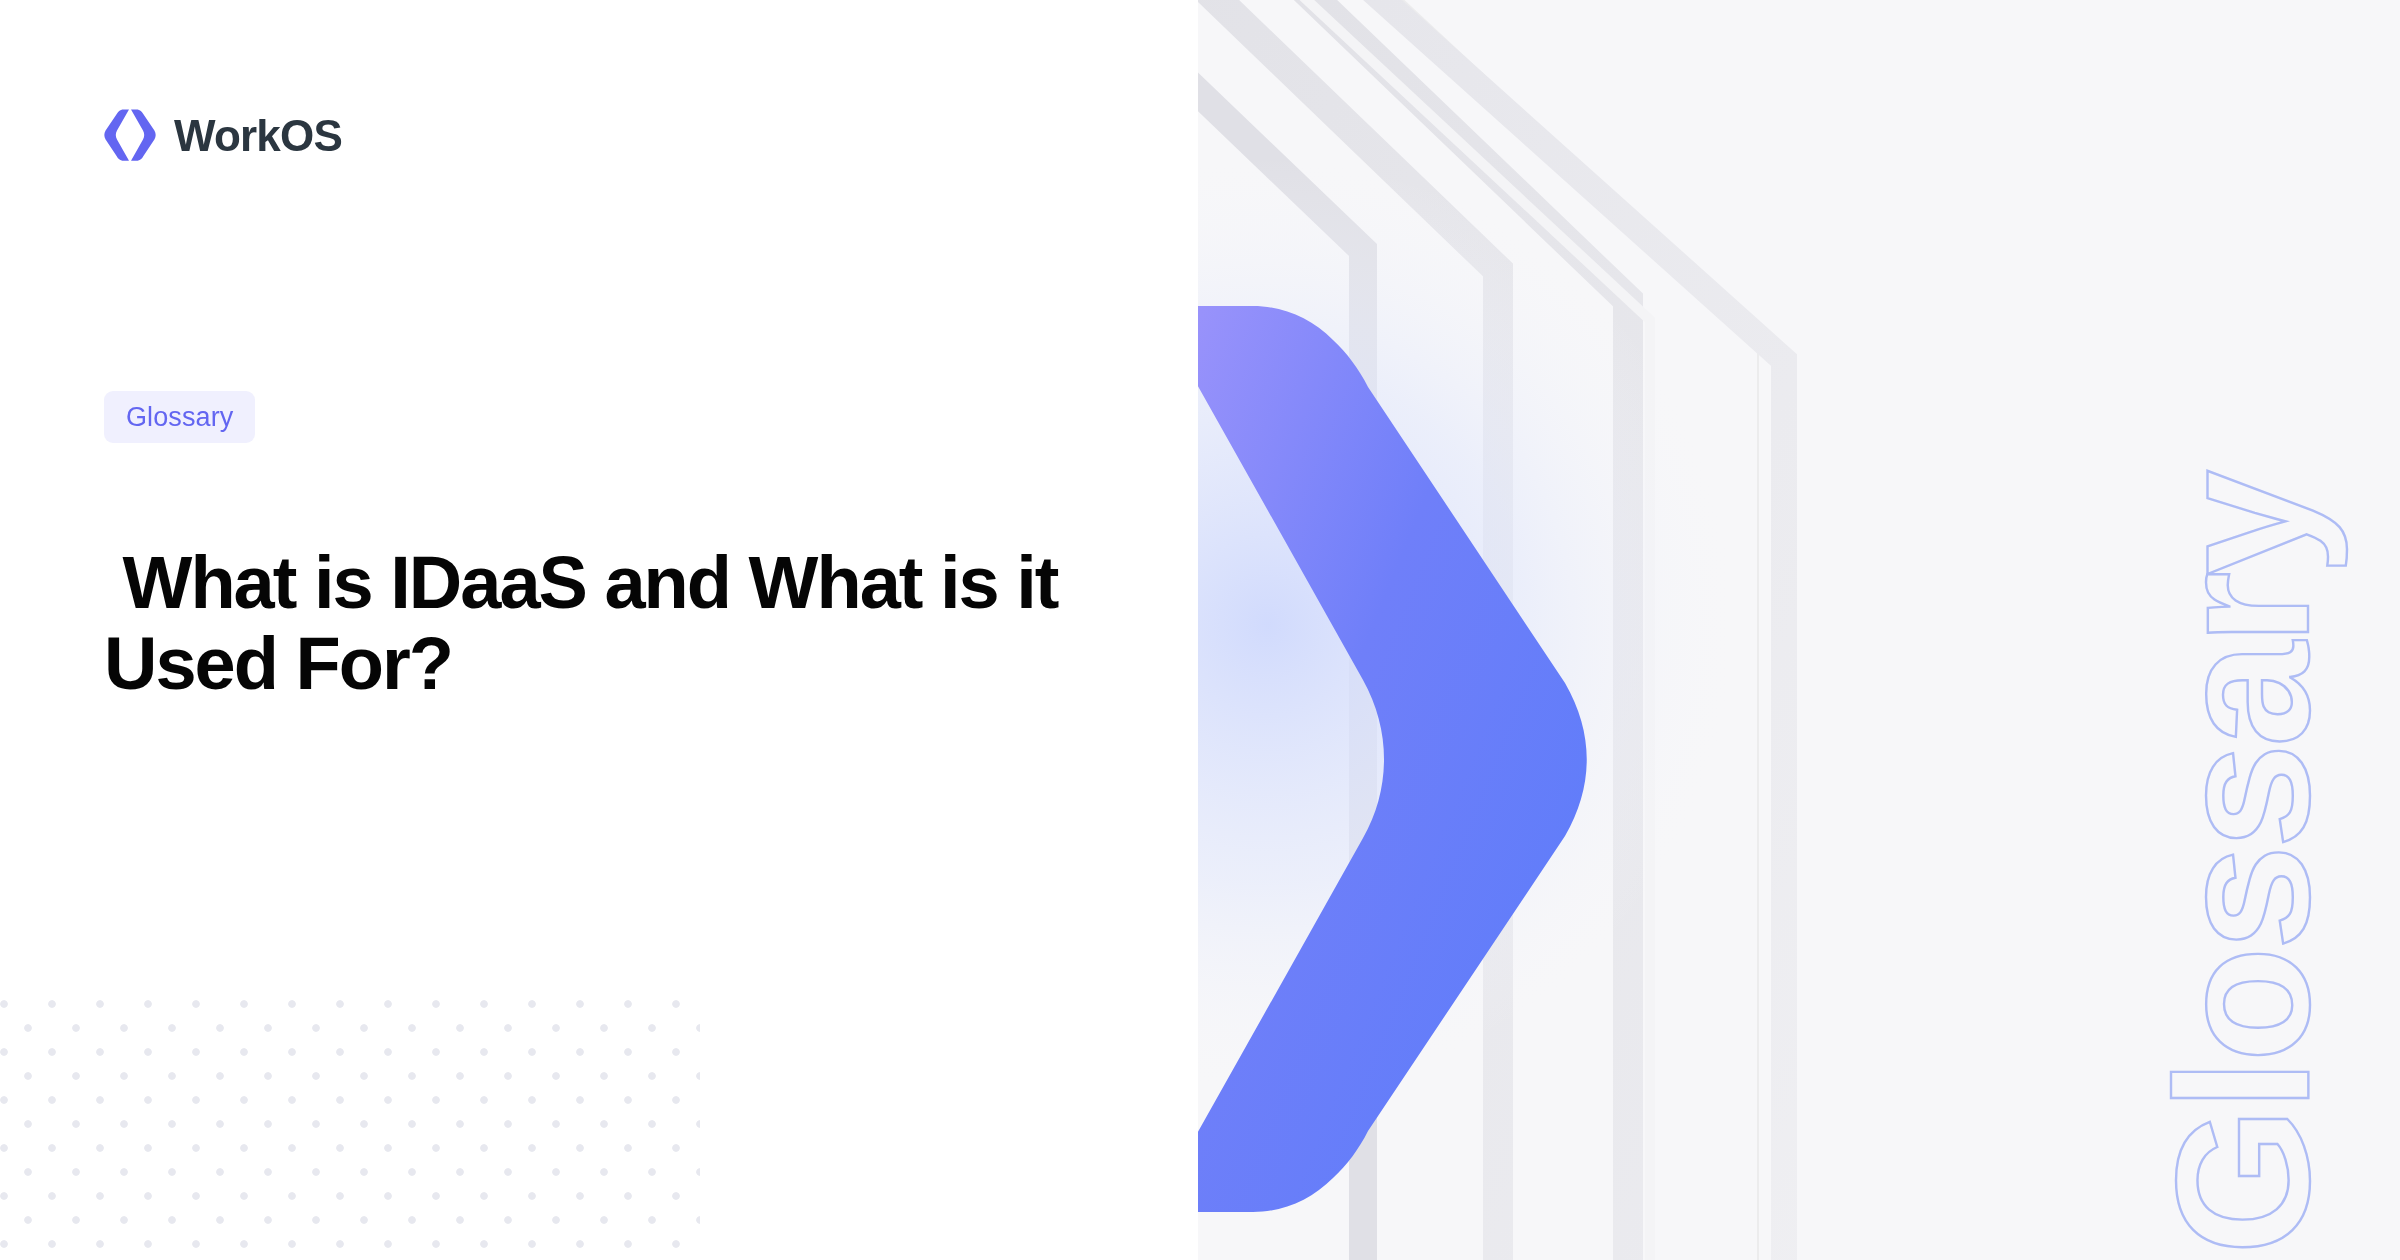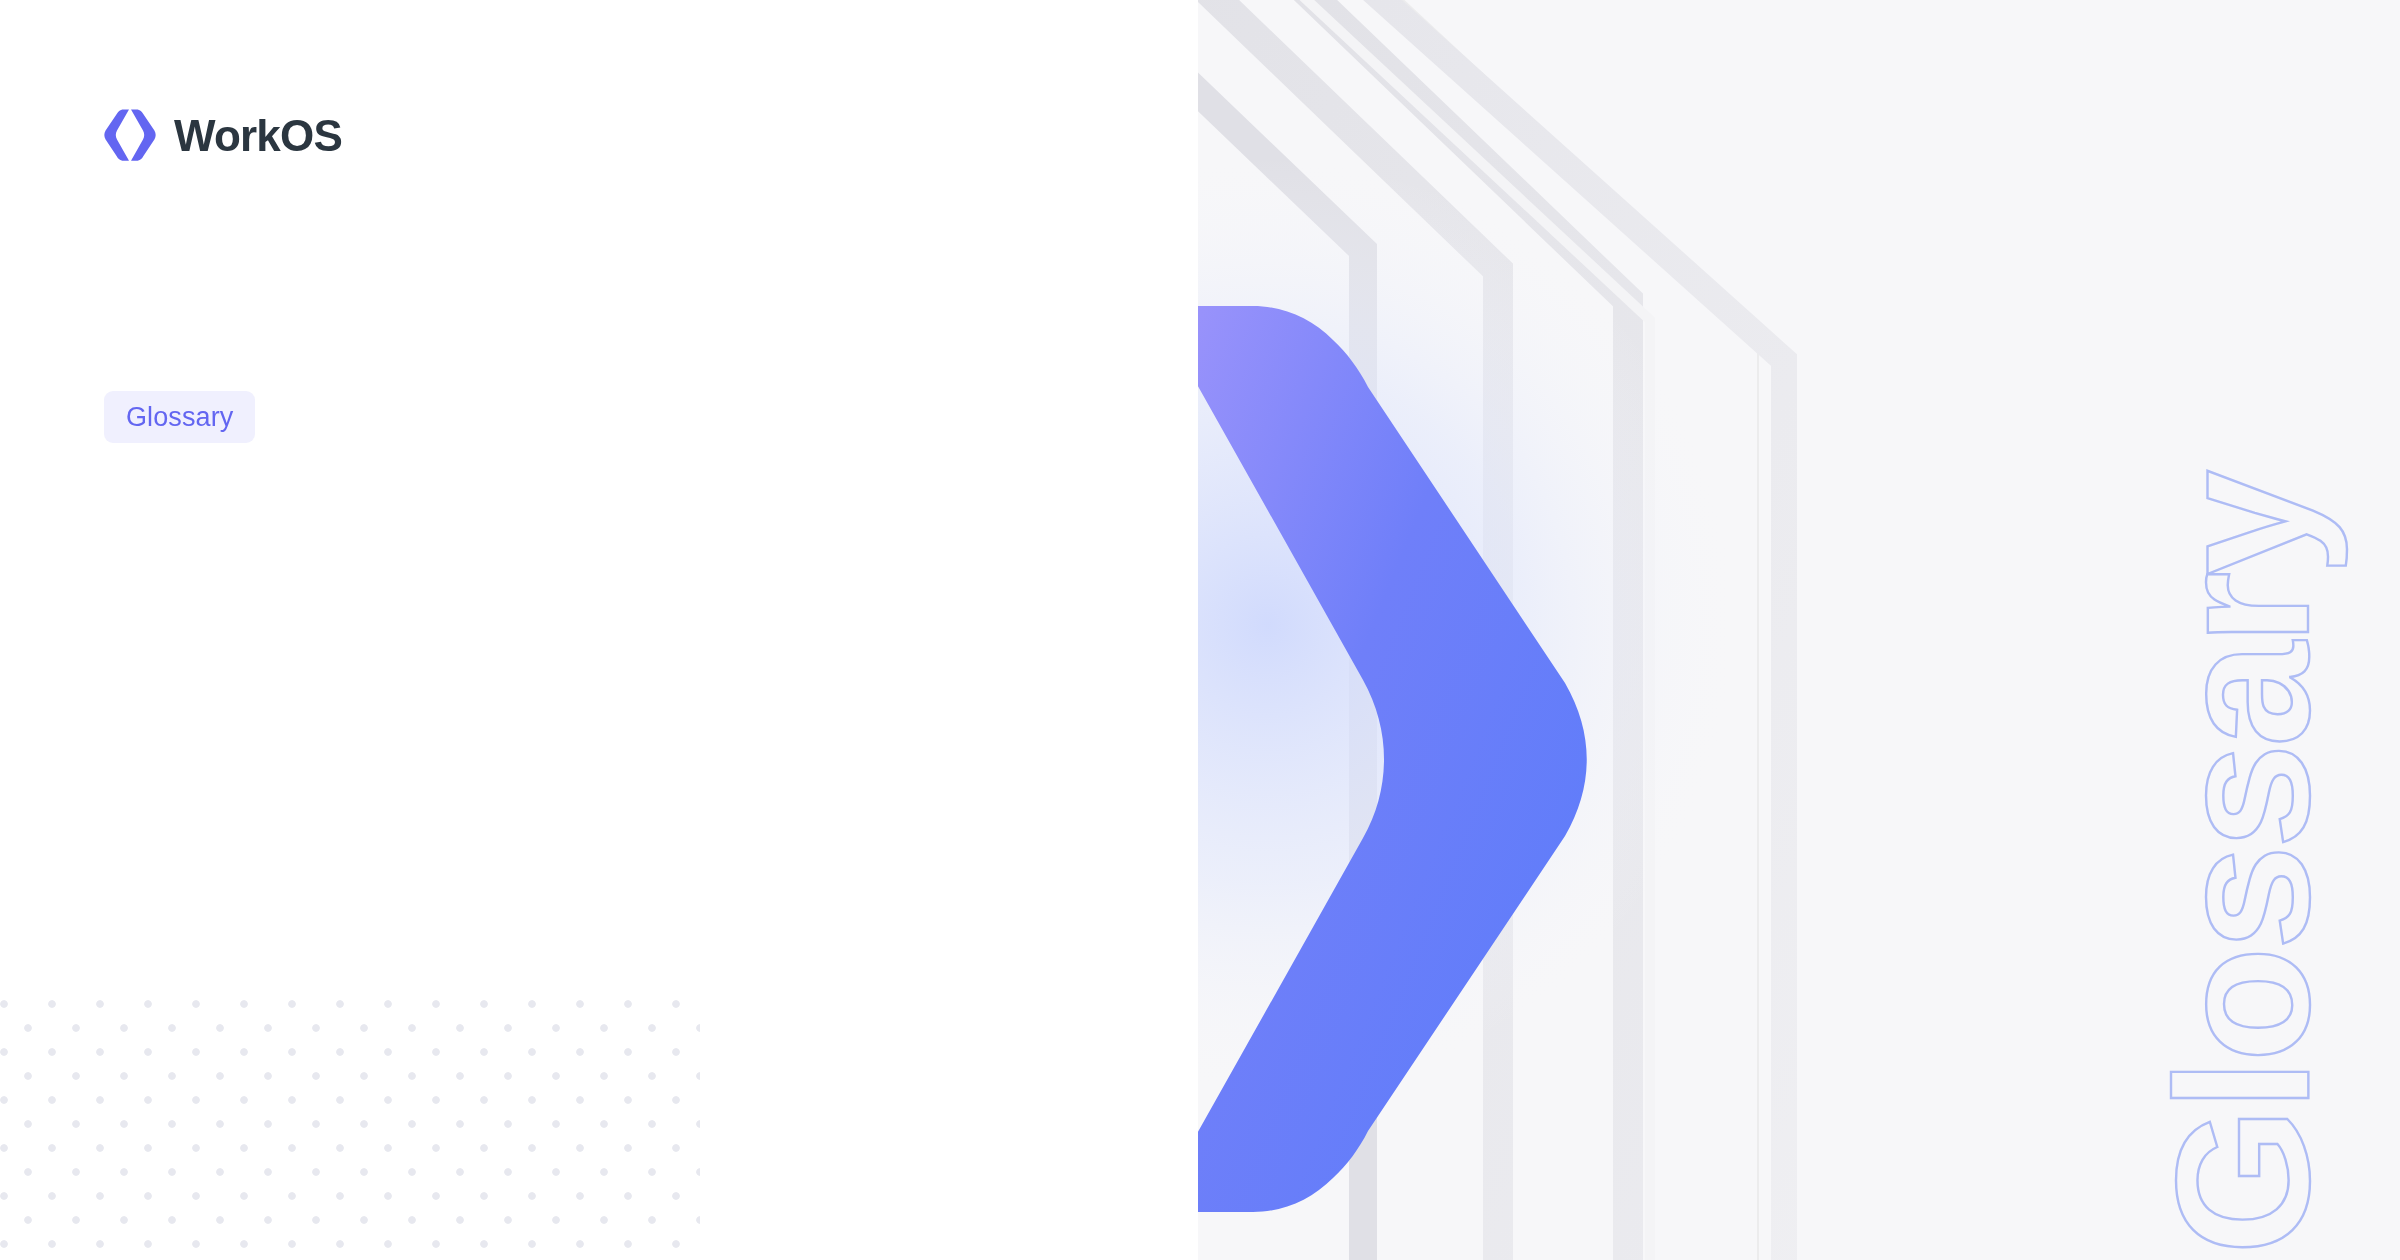--- a/index.html
+++ b/index.html
@@ -157,20 +157,21 @@
     <div class="brand">
       <svg class="brand-mark" viewBox="0 0 52 54">
         <path d="M14.9 2.2 C16.2 1.0 17.8 0.4 19.5 0.4 L25.0 0.4 L13.0 21.6 C11.4 24.4 11.4 27.8 13.0 30.6 L25.0 51.8 L19.5 51.8 C17.8 51.8 16.2 51.2 14.9 50.0 C14.1 49.3 13.4 48.4 12.9 47.4 L1.6 30.6 C-0.1 27.8 -0.1 24.4 1.6 21.6 L12.9 4.8 C13.4 3.8 14.1 2.9 14.9 2.2 Z" fill="#6366f1"></path>
         <path d="M37.1 2.2 C35.8 1.0 34.2 0.4 32.5 0.4 L27.0 0.4 L39.0 21.6 C40.6 24.4 40.6 27.8 39.0 30.6 L27.0 51.8 L32.5 51.8 C34.2 51.8 35.8 51.2 37.1 50.0 C37.9 49.3 38.6 48.4 39.1 47.4 L50.4 30.6 C52.1 27.8 52.1 24.4 50.4 21.6 L39.1 4.8 C38.6 3.8 37.9 2.9 37.1 2.2 Z" fill="#6366f1"></path>
       </svg>
       <span class="brand-name">WorkOS</span>
     </div>
 
     <div class="badge">Glossary</div>
 
+    <h1 class="headline"> What is IDaaS and What is it Used For?</h1>
 
     <div class="dot-grid"></div>
   </div>
 
   <div class="right-panel">
 
     <svg class="right-art" viewBox="0 0 1202 1260" preserveAspectRatio="none">
       <defs>
         <linearGradient id="markGrad" x1="0" y1="0.1" x2="1" y2="0.95">
           <stop offset="0%" stop-color="#9a93fb"></stop>

